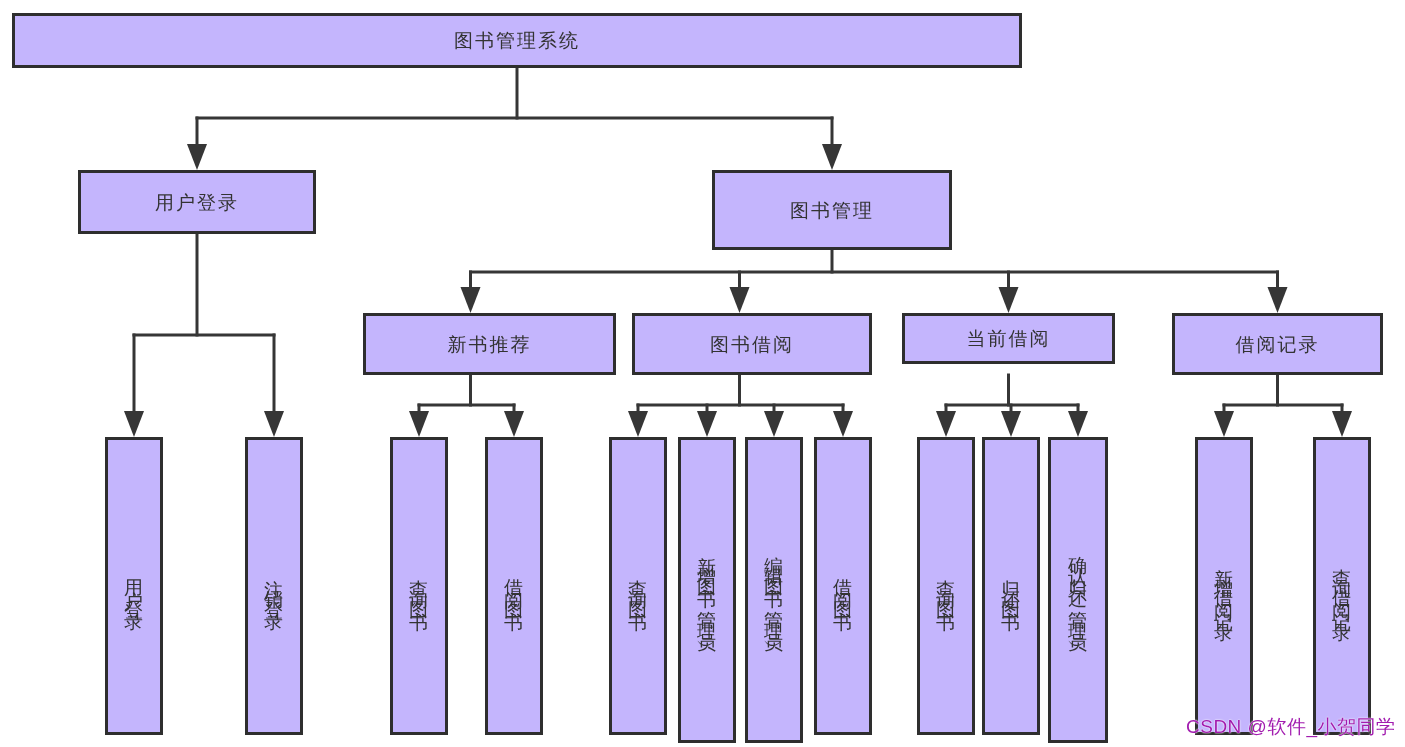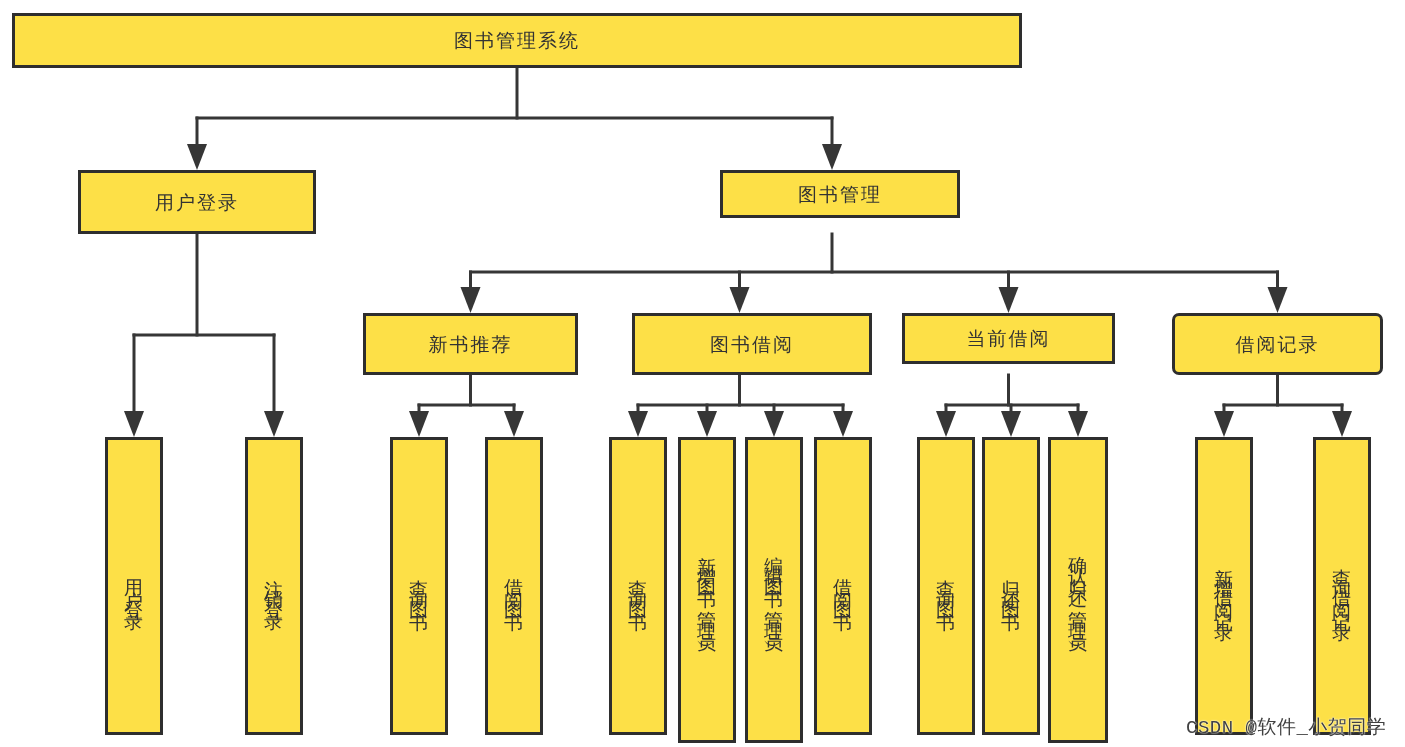--- a/index.html
+++ b/index.html
@@ -12,21 +12,21 @@
     font-family: "Liberation Sans", "DejaVu Sans", sans-serif;
     overflow: hidden;
   }
   #connectors {
     position: absolute; left: 0; top: 0;
     pointer-events: none;
   }
   .node {
     position: absolute;
     box-sizing: border-box;
-    background: #fde047;
+    background: #c4b5fd;
     border: 3px solid #2e2e2e;
     color: #333333;
     display: flex;
     align-items: center;
     justify-content: center;
     text-align: center;
     line-height: 1;
   }
   .node.h {
     font-size: 19px;
@@ -118,33 +118,33 @@
         <line x1="1224" y1="405" x2="1342" y2="405" stroke="#363636" stroke-width="3" stroke-linecap="square"></line>
         <line x1="1224" y1="405" x2="1224" y2="417" stroke="#363636" stroke-width="3" stroke-linecap="square"></line>
         <path d="M 1214 411 L 1234 411 L 1224 437 Z" fill="#363636"></path>
         <line x1="1342" y1="405" x2="1342" y2="417" stroke="#363636" stroke-width="3" stroke-linecap="square"></line>
         <path d="M 1332 411 L 1352 411 L 1342 437 Z" fill="#363636"></path>
       </g>
     </svg>
   <div id="nodes">
       <div class="node h" style="left: 12px; top: 13px; width: 1010px; height: 55px; border-color: rgb(46, 46, 46); color: rgb(51, 51, 51);">图书管理系统</div>
       <div class="node h" style="left: 78px; top: 170px; width: 238px; height: 64px; border-color: rgb(46, 46, 46); color: rgb(51, 51, 51);">用户登录</div>
-      <div class="node h" style="left: 712px; top: 170px; width: 240px; height: 48px; border-color: rgb(46, 46, 46); color: rgb(51, 51, 51); margin-left: 8px;">图书管理</div>
-      <div class="node h" style="left: 363px; top: 313px; width: 215px; height: 62px; border-color: rgb(46, 46, 46); color: rgb(51, 51, 51);">新书推荐</div>
+      <div class="node h" style="left: 712px; top: 170px; width: 240px; height: 80px; border-color: rgb(46, 46, 46); color: rgb(51, 51, 51);">图书管理</div>
+      <div class="node h" style="left: 363px; top: 313px; width: 253px; height: 62px; border-color: rgb(46, 46, 46); color: rgb(51, 51, 51);">新书推荐</div>
       <div class="node h" style="left: 632px; top: 313px; width: 240px; height: 62px; border-color: rgb(46, 46, 46); color: rgb(51, 51, 51);">图书借阅</div>
       <div class="node h" style="left: 902px; top: 313px; width: 213px; height: 51px; border-color: rgb(46, 46, 46); color: rgb(51, 51, 51);">当前借阅</div>
-      <div class="node h" style="left: 1172px; top: 313px; width: 211px; height: 62px; border-color: rgb(46, 46, 46); color: rgb(51, 51, 51); border-radius: 7px;">借阅记录</div>
+      <div class="node h" style="left: 1172px; top: 313px; width: 211px; height: 62px; border-color: rgb(46, 46, 46); color: rgb(51, 51, 51);">借阅记录</div>
       <div class="node v" style="left: 105px; top: 437px; width: 58px; height: 298px; border-color: rgb(46, 46, 46); color: rgb(51, 51, 51);">用户登录</div>
       <div class="node v" style="left: 245px; top: 437px; width: 58px; height: 298px; border-color: rgb(46, 46, 46); color: rgb(51, 51, 51);">注销登录</div>
       <div class="node v" style="left: 390px; top: 437px; width: 58px; height: 298px; border-color: rgb(46, 46, 46); color: rgb(51, 51, 51);">查询图书</div>
       <div class="node v" style="left: 485px; top: 437px; width: 58px; height: 298px; border-color: rgb(46, 46, 46); color: rgb(51, 51, 51);">借阅图书</div>
       <div class="node v" style="left: 609px; top: 437px; width: 58px; height: 298px; border-color: rgb(46, 46, 46); color: rgb(51, 51, 51);">查询图书</div>
       <div class="node v" style="left: 678px; top: 437px; width: 58px; height: 306px; border-color: rgb(46, 46, 46); color: rgb(51, 51, 51);">新增图书（管理员）</div>
       <div class="node v" style="left: 745px; top: 437px; width: 58px; height: 306px; border-color: rgb(46, 46, 46); color: rgb(51, 51, 51);">编辑图书（管理员）</div>
       <div class="node v" style="left: 814px; top: 437px; width: 58px; height: 298px; border-color: rgb(46, 46, 46); color: rgb(51, 51, 51);">借阅图书</div>
       <div class="node v" style="left: 917px; top: 437px; width: 58px; height: 298px; border-color: rgb(46, 46, 46); color: rgb(51, 51, 51);">查询图书</div>
       <div class="node v" style="left: 982px; top: 437px; width: 58px; height: 298px; border-color: rgb(46, 46, 46); color: rgb(51, 51, 51);">归还图书</div>
       <div class="node v" style="left: 1048px; top: 437px; width: 60px; height: 306px; border-color: rgb(46, 46, 46); color: rgb(51, 51, 51);">确认归还（管理员）</div>
       <div class="node v" style="left: 1195px; top: 437px; width: 58px; height: 298px; border-color: rgb(46, 46, 46); color: rgb(51, 51, 51);">新增借阅记录</div>
       <div class="node v" style="left: 1313px; top: 437px; width: 58px; height: 298px; border-color: rgb(46, 46, 46); color: rgb(51, 51, 51);">查询借阅记录</div>
     </div>
-  <div id="watermark" style="color: #404040; font-family: Liberation Mono, monospace;">CSDN @软件_小贺同学</div>
+  <div id="watermark" style="color: #a21caf;">CSDN @软件_小贺同学</div>
 </div>
 
 </body></html>

